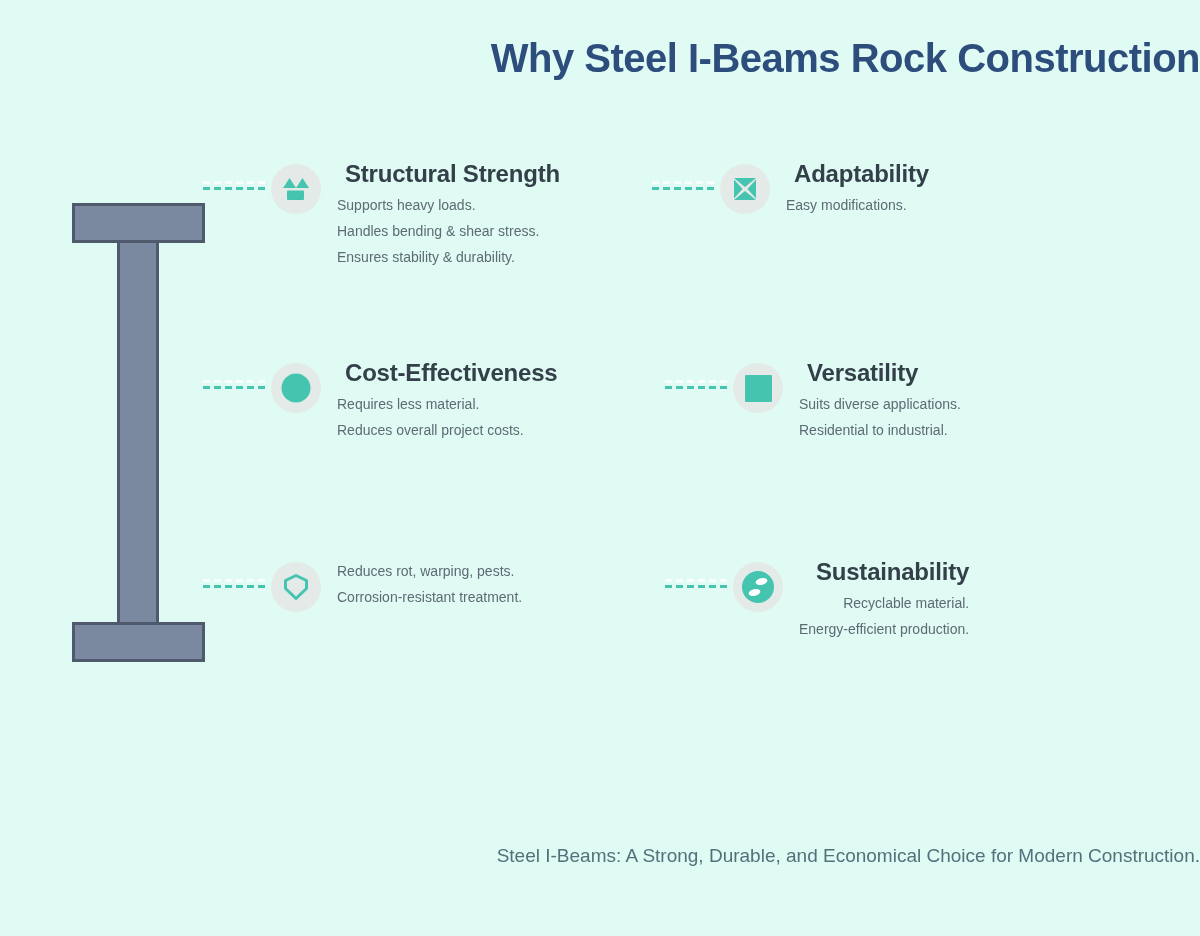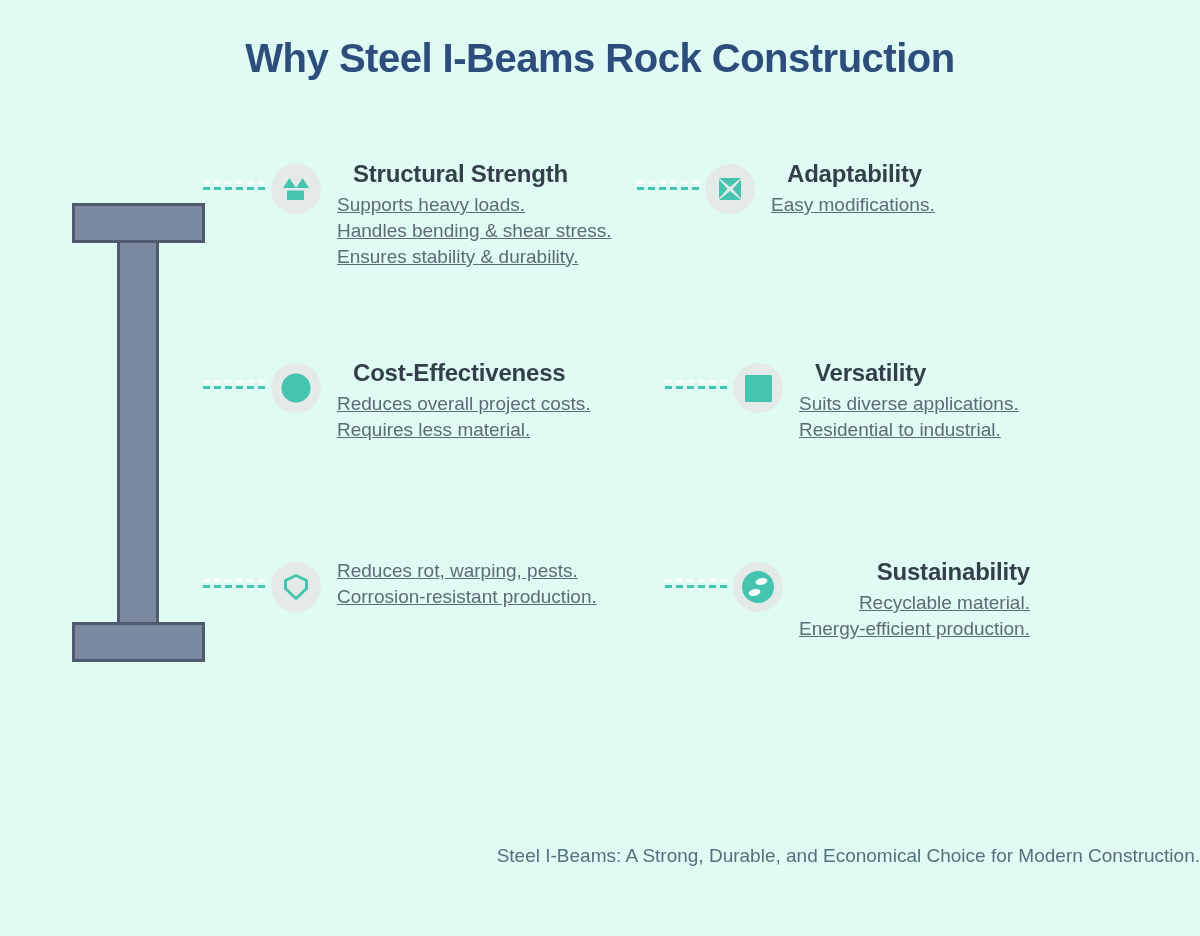--- a/index.html
+++ b/index.html
@@ -14,21 +14,21 @@
     --beam-stroke:#4f5a6c;
   }
   html,body{margin:0;padding:0;}
   body{font-family:"Liberation Sans","DejaVu Sans",sans-serif;}
   .canvas{
     position:relative;width:1200px;height:936px;overflow:hidden;
     background:var(--background);
   }
   .main-title{
     position:absolute;top:36px;left:0;width:100%;
-    text-align:center;font-size:40px;font-weight:bold;
+    text-align:right;font-size:40px;font-weight:bold;
     color:var(--title-navy);letter-spacing:-0.5px;margin:0;
   }
   .beam{position:absolute;left:70px;top:201px;}
   .feature{position:absolute;width:470px;height:130px;}
   .dash{
     position:absolute;left:0;height:3px;width:66px;
     background:repeating-linear-gradient(90deg,var(--accent-teal) 0 7px,transparent 7px 11px);
   }
   .dash.teal{top:23px;}
   .dash.white{
@@ -36,25 +36,25 @@
     background:repeating-linear-gradient(90deg,rgba(255,255,255,0.75) 0 7px,transparent 7px 11px);
   }
   .icon-circle{
     position:absolute;left:68px;top:0;width:50px;height:50px;border-radius:50%;
     background:var(--icon-circle-bg);
     display:flex;align-items:center;justify-content:center;
   }
   .icon-circle svg{display:block;}
   .feature-text{position:absolute;left:134px;top:-4px;}
   .feature-title{
-    margin:0 0 4px 16px;font-size:24px;line-height:28px;font-weight:bold;
+    margin:0 0 4px 8px;font-size:24px;line-height:28px;font-weight:bold;
     color:var(--heading-text);letter-spacing:-0.2px;
   }
   .feature-line{
-    font-size:19px;line-height:26px;color:var(--body-text);white-space:nowrap;text-decoration:underline;
+    font-size:14px;line-height:26px;color:var(--body-text);white-space:nowrap;
   }
   .footer-note{
     position:absolute;top:845px;left:0;width:100%;text-align:right;
     font-size:19px;color:var(--footer-text);
   }
   .t{fill:var(--accent-teal);}
 </style>
 </head>
 <body>
 
@@ -79,21 +79,21 @@
       </svg>
     </div>
     <div class="feature-text">
       <h3 class="feature-title">Structural Strength</h3>
       <div class="feature-line">Supports heavy loads.</div>
       <div class="feature-line">Handles bending &amp; shear stress.</div>
       <div class="feature-line">Ensures stability &amp; durability.</div>
     </div>
   </div>
 
-  <div class="feature" style="left:637px;top:164px;">
+  <div class="feature" style="left:652px;top:164px;">
     <div class="dash white"></div>
     <div class="dash teal"></div>
     <div class="icon-circle">
       <svg width="26" height="26" viewBox="0 0 26 26">
         <polygon class="t" points="2,2 24,2 13,11"></polygon>
         <polygon class="t" points="2,24 24,24 13,15"></polygon>
         <polygon class="t" points="2,3.5 2,22.5 10.5,13"></polygon>
         <polygon class="t" points="24,3.5 24,22.5 15.5,13"></polygon>
       </svg>
     </div>
@@ -106,22 +106,22 @@
   <div class="feature" style="left:203px;top:363px;">
     <div class="dash white"></div>
     <div class="dash teal"></div>
     <div class="icon-circle">
       <svg width="30" height="30" viewBox="0 0 30 30">
         <circle class="t" cx="15" cy="15" r="14.5"></circle>
       </svg>
     </div>
     <div class="feature-text">
       <h3 class="feature-title">Cost-Effectiveness</h3>
+      <div class="feature-line">Requires less material.</div>
       <div class="feature-line">Reduces overall project costs.</div>
-      <div class="feature-line">Requires less material.</div>
     </div>
   </div>
 
   <div class="feature" style="left:665px;top:363px;">
     <div class="dash white"></div>
     <div class="dash teal"></div>
     <div class="icon-circle">
       <svg width="27" height="27" viewBox="0 0 27 27">
         <rect class="t" x="0" y="0" width="27" height="27" rx="1"></rect>
       </svg>
@@ -136,21 +136,21 @@
   <div class="feature" style="left:203px;top:562px;">
     <div class="dash white"></div>
     <div class="dash teal"></div>
     <div class="icon-circle">
       <svg width="26" height="26" viewBox="0 0 26 26">
         <path d="M13 1.5 L23.5 6.5 L23.5 14.5 L13 24.5 L2.5 14.5 L2.5 6.5 Z" fill="none" stroke="var(--accent-teal)" stroke-width="3" stroke-linejoin="round"></path>
       </svg>
     </div>
     <div class="feature-text">
       <div class="feature-line">Reduces rot, warping, pests.</div>
-      <div class="feature-line">Corrosion-resistant production.</div>
+      <div class="feature-line">Corrosion-resistant treatment.</div>
     </div>
   </div>
 
   <div class="feature" style="left:665px;top:562px;text-align:right;">
     <div class="dash white"></div>
     <div class="dash teal"></div>
     <div class="icon-circle">
       <svg width="32" height="32" viewBox="0 0 32 32">
         <circle class="t" cx="16" cy="16" r="16"></circle>
         <ellipse cx="19.5" cy="10.5" rx="6" ry="3.3" fill="#ffffff" transform="rotate(-14 19.5 10.5)"></ellipse>

